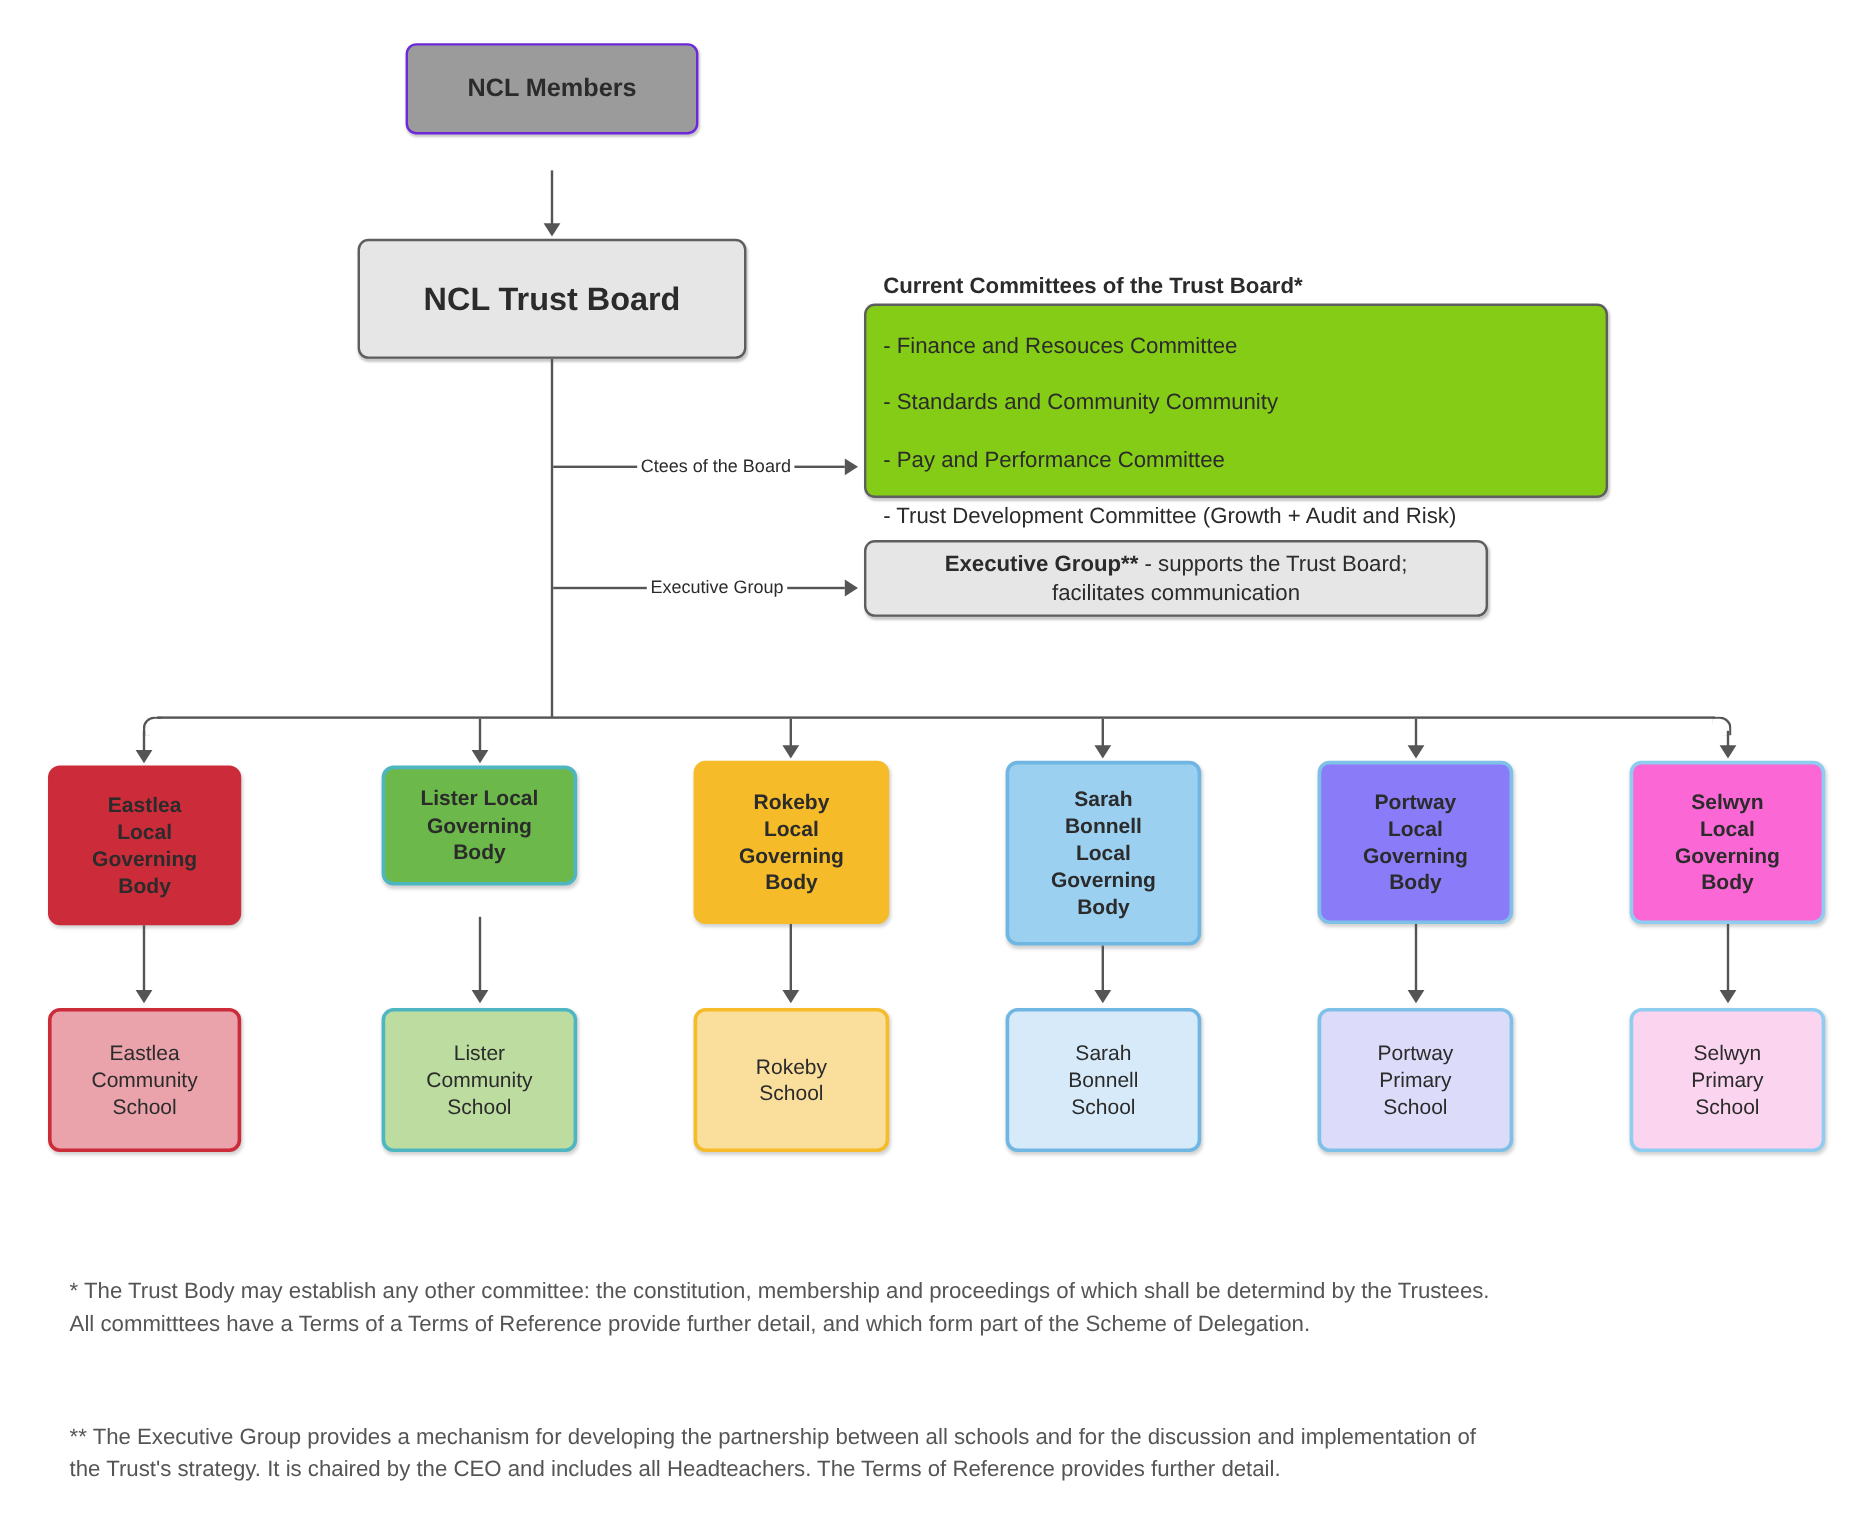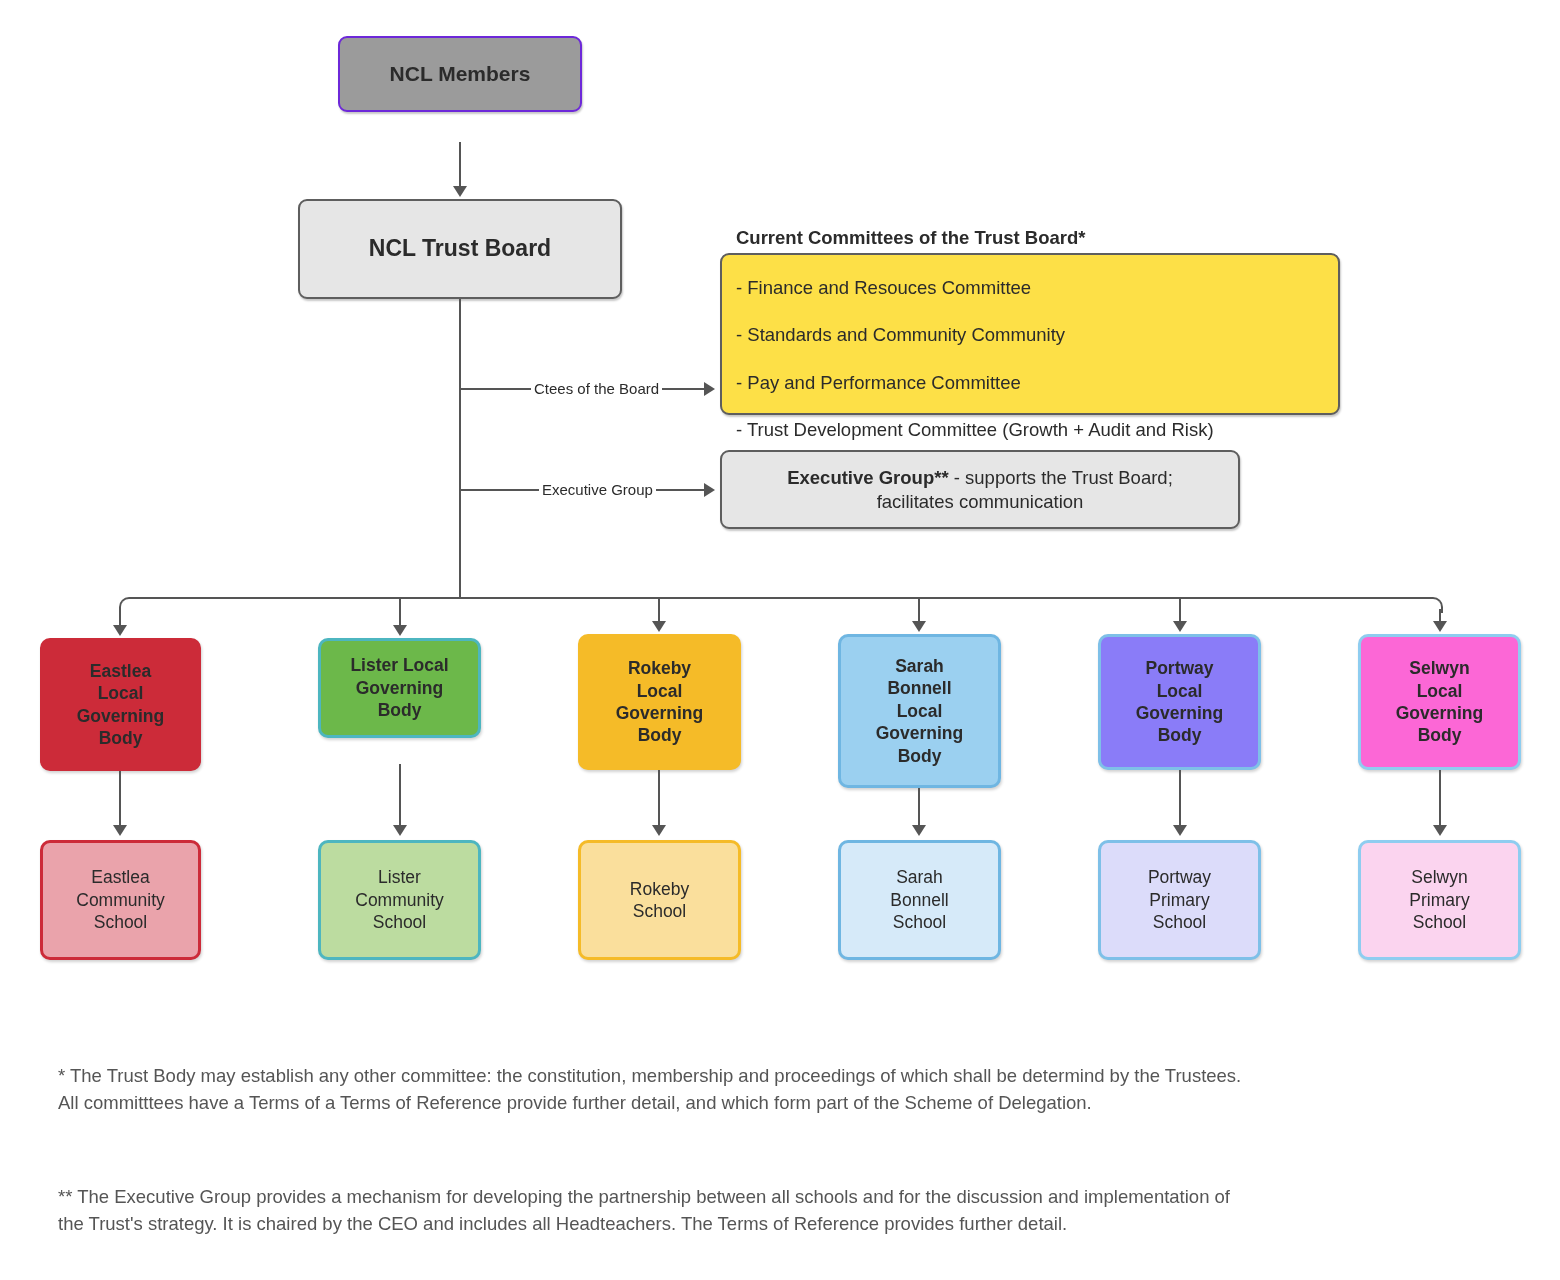--- a/index.html
+++ b/index.html
@@ -41,40 +41,40 @@
     border: 2px solid #6d28d9;
     font-weight: bold;
     font-size: 21px;
     box-shadow: 1px 2px 2px rgba(0,0,0,0.22);
   }
   .node-board {
     left: 298px; top: 199px; width: 324px; height: 100px;
     background: #e6e6e6;
     border: 2px solid #5e5e5e;
     font-weight: bold;
-    font-size: 23px;
+    font-size: 27px;
     box-shadow: 1px 2px 2px rgba(0,0,0,0.22);
   }
 
   
   .node-committees {
     left: 720px; top: 253px; width: 620px; height: 162px;
-    background: #fde047;
+    background: #84cc16;
     border: 2px solid #5e5e5e;
     box-shadow: 1px 2px 2px rgba(0,0,0,0.22);
     justify-content: flex-start;
     padding: 10px 14px;
     font-size: 18.5px;
   }
   .node-committees .label { text-align: left; }
   .node-committees .ctee-title { font-weight: bold; display:block; margin-bottom: 2px;}
   .node-committees .ctee-item { display:block; }
 
   .node-exec {
-    left: 720px; top: 450px; width: 520px; height: 79px;
+    left: 720px; top: 450px; width: 520px; height: 64px;
     background: #e6e6e6;
     border: 2px solid #5e5e5e;
     box-shadow: 1px 2px 2px rgba(0,0,0,0.22);
     font-size: 18.5px;
   }
   .node-exec b { font-weight: bold; }
 
   
   .lgb {
     font-weight: bold;

